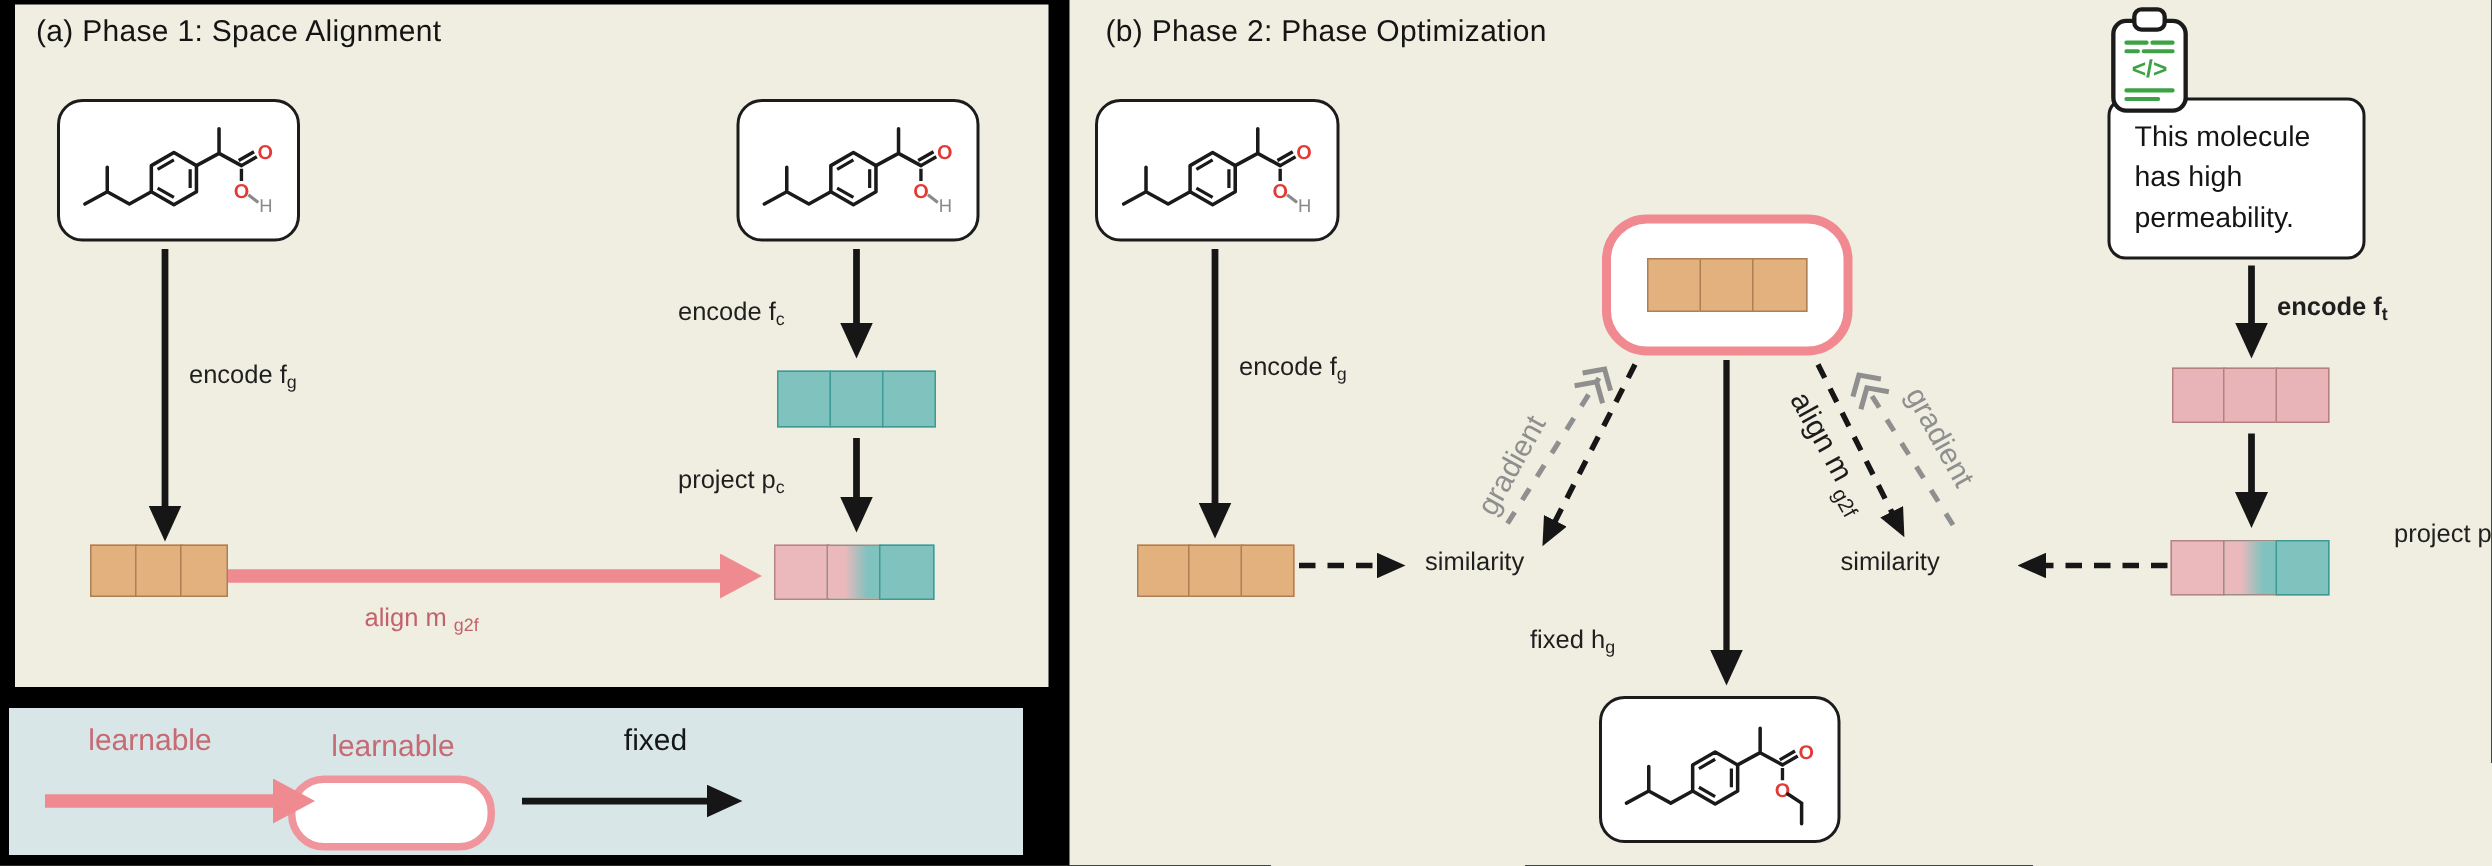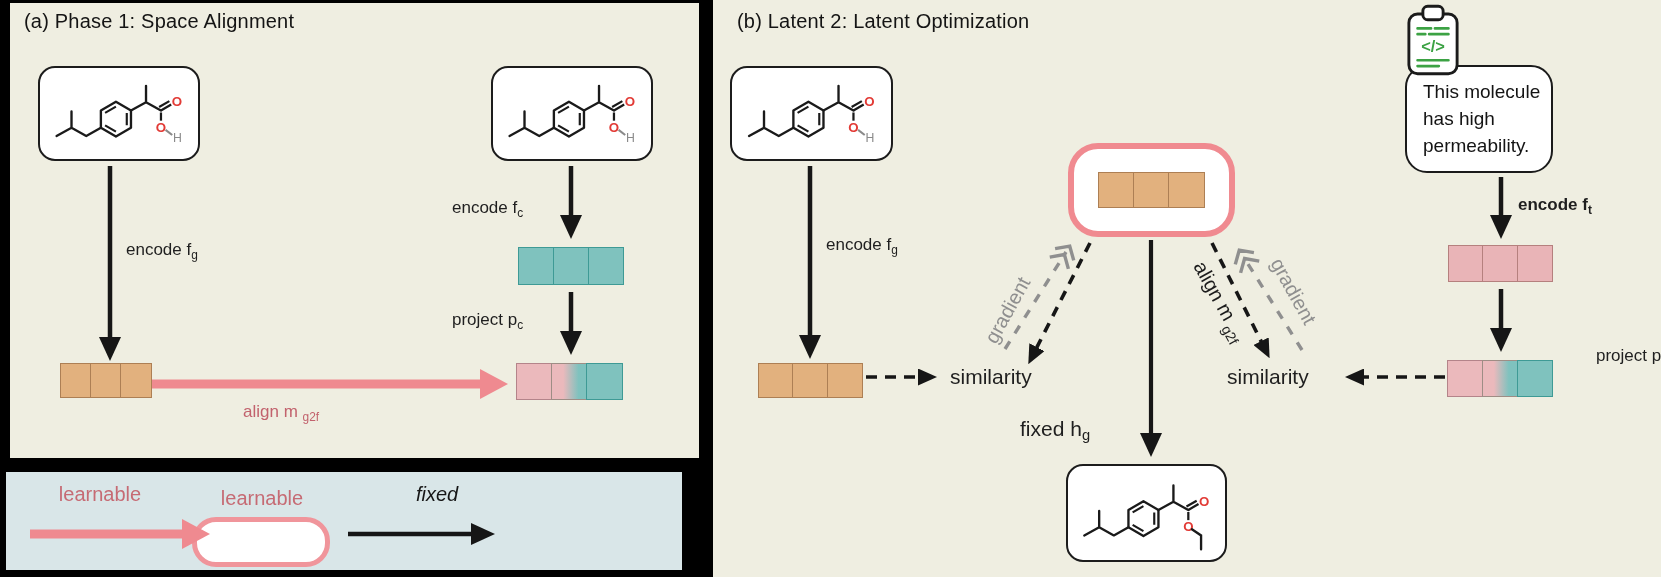--- a/index.html
+++ b/index.html
@@ -7,21 +7,21 @@
   body { font-family: "Liberation Sans", sans-serif; }
   .stage { position:relative; width:1661px; height:577px; background:#000; overflow:hidden;padding-left:22px; }
 
   .bg { position:absolute; }
   .bg-a     { left:10px;  top:3px;   width:689px; height:455px; background:#EFEEE1; }
   .bg-leg   { left:6px;   top:472px; width:676px; height:98px;  background:#D9E6E8; }
   .bg-b     { left:713px; top:0;     width:948px; height:577px; background:#EFEEE1; }
 
   .ptitle { position:absolute; font-size:20px; color:#141414; letter-spacing:.2px; }
   .lbl { position:absolute; font-size:17px; color:#1f1f1f; white-space:nowrap; }
-  .lbl.big { font-size:21px; }
+  .lbl.big { font-size:17px; }
   .sub { font-size:0.7em; vertical-align:-0.30em; }
 
   .molbox { position:absolute; background:#fff; border:2.6px solid #1c1c1c; border-radius:17px; }
   .molbox svg { position:absolute; inset:2px; width:calc(100% - 4px); height:calc(100% - 4px); }
 
   .vec { position:absolute; display:flex; }
   .vec > div { flex:1; border:1.7px solid #000; }
   .vec > div + div { margin-left:-1.7px; }
   .c-or   { background:#E2B17E; border-color:#AD7F54 !important; }
   .c-teal { background:#7FC2BE; border-color:#3E9A95 !important; }
@@ -29,24 +29,24 @@
   .c-pt   { background:linear-gradient(90deg,#EBB9BC 0%,#EBB9BC 32%,#7FC2BE 76%); border-color:#9E8D85 !important; }
   .c-tpink{ background:#E9B4B7; border-color:#B5807E !important; }
 
   .latentbox { position:absolute; left:1068px; top:143px; width:167px; height:94px;
                background:#fff; border:6px solid #F08A90; border-radius:30px; }
   .legendbox { position:absolute; left:192px; top:517px; width:138px; height:50px;
                background:#fff; border:5px solid #F0959B; border-radius:24px; }
 
   .leg-lbl { position:absolute; width:120px; text-align:center; font-size:20px; }
   .leg-pink { color:#C66B74; }
-  .leg-dark { color:#161616;font-style:italic; }
-
-  .prompt { position:absolute; left:1405px; top:65px; width:148px; height:108px; background:#fff;
-            border:2.6px solid #1b1b1b; border-radius:22px; padding:11px 8px 0 16px;
+  .leg-dark { color:#161616; }
+
+  .prompt { position:absolute; left:1405px; top:65px; width:172px; height:108px; background:#fff;
+            border:2.6px solid #1b1b1b; border-radius:12px; padding:11px 8px 0 16px;
             font-size:19px; line-height:27px; color:#141414; z-index:1; }
   .clipboard { position:absolute; left:1406px; top:2px; width:54px; height:76px; z-index:2; }
 
   .overlay { position:absolute; inset:0; pointer-events:none; }
   .defsvg { position:absolute; width:0; height:0; }
 </style>
 </head>
 <body>
 
 <svg class="defsvg" aria-hidden="true">
@@ -125,21 +125,21 @@
     <div class="c-pink"></div>
       <div class="c-pt"></div>
       <div class="c-teal"></div>
   </div>
 
   <div class="leg-lbl leg-pink" style="left:40px;top:483px;">learnable</div>
   <div class="leg-lbl leg-pink" style="left:202px;top:487px;">learnable</div>
   <div class="leg-lbl leg-dark" style="left:377px;top:483px;">fixed</div>
   <div class="legendbox"></div>
 
-  <div class="ptitle" style="left:737px;top:10px;">(b) Latent 2: Latent Optimization</div>
+  <div class="ptitle" style="left:737px;top:10px;">(b) Phase 2: Phase Optimization</div>
 
   <div class="molbox" style="left:730px;top:66px;width:163px;height:95px;">
     <svg viewBox="0 0 150 85" preserveAspectRatio="xMidYMid meet">
         <use href="#molAcid"></use>
       </svg>
   </div>
 
   <div class="lbl" style="left:826px;top:235px;">
     <span>encode f</span><span class="sub">g</span>
   </div>

